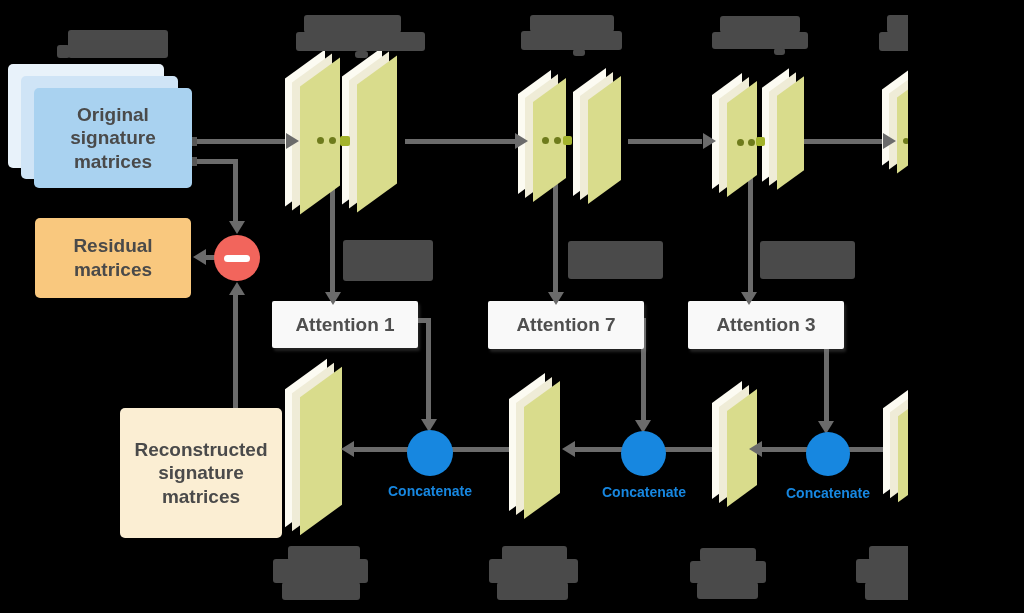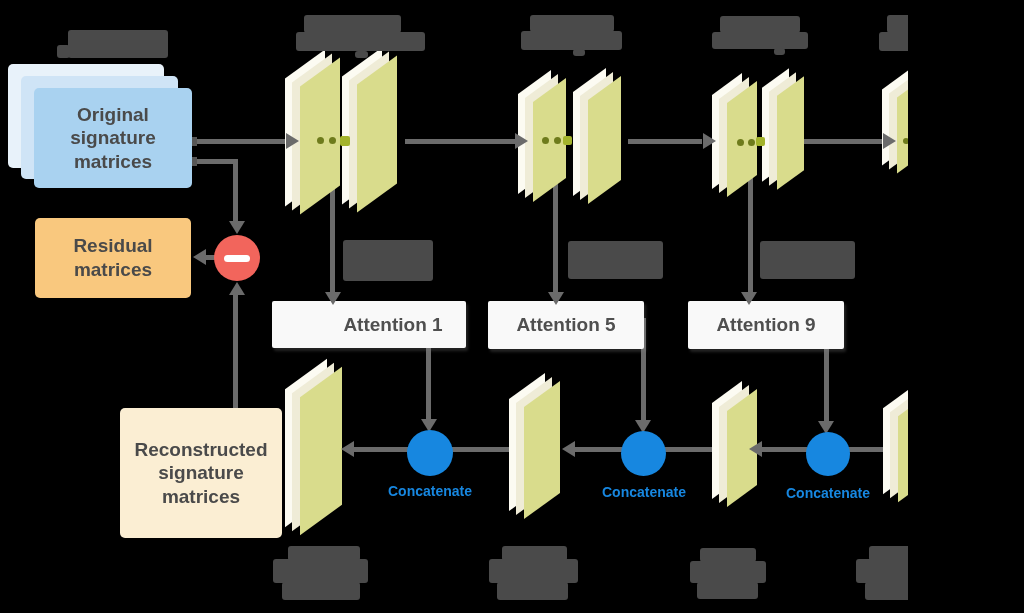--- a/index.html
+++ b/index.html
@@ -57,28 +57,28 @@
   </div>
 
   <div class="card" style="left:35px;top:218px;width:156px;height:80px;background:#f9c87e;">
     <span>Residual matrices</span>
   </div>
 
   <div class="minusc" style="left:214px;top:235px;width:46px;height:46px;">
     <div class="minusbar"></div>
   </div>
 
-  <div class="attn" style="left:272px;top:301px;width:146px;height:47px;padding-left:48px;">
+  <div class="attn" style="left:272px;top:301px;width:146px;height:47px;">
     <span>Attention 1</span>
   </div>
   <div class="attn" style="left:488px;top:301px;width:156px;height:48px;">
-    <span>Attention 5</span>
+    <span>Attention 7</span>
   </div>
   <div class="attn" style="left:688px;top:301px;width:156px;height:48px;">
-    <span>Attention 9</span>
+    <span>Attention 3</span>
   </div>
 
   <div class="bluec" style="left:407px;top:430px;width:46px;height:46px;"></div>
   <div class="bluec" style="left:621px;top:431px;width:45px;height:45px;"></div>
   <div class="bluec" style="left:806px;top:432px;width:44px;height:44px;"></div>
 
   <div class="concat" style="left:370px;top:483px;">Concatenate</div>
   <div class="concat" style="left:584px;top:484px;">Concatenate</div>
   <div class="concat" style="left:768px;top:485px;">Concatenate</div>
 

